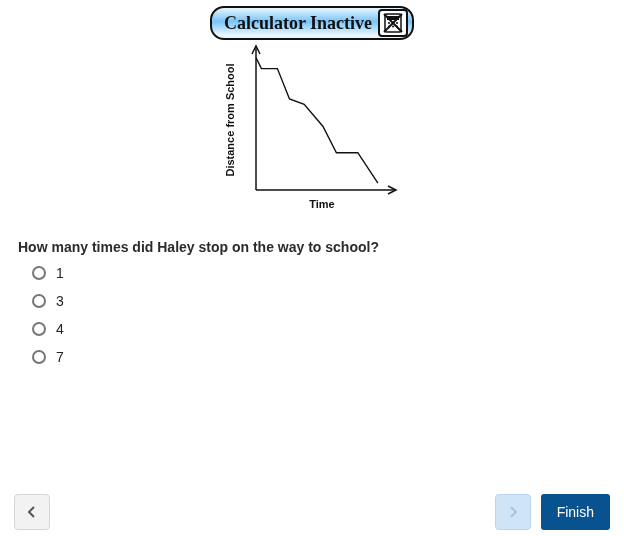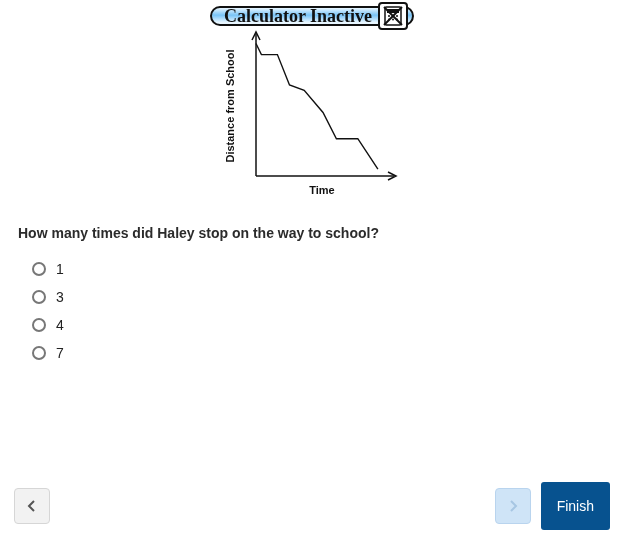--- a/index.html
+++ b/index.html
@@ -11,35 +11,35 @@
     font-size:14px; color:#222;
     position:relative;
   }
   .content { padding:4px 18px 0 18px; }
   .badge-wrap { text-align:center; padding-top:2px; }
   .badge {
     display:inline-flex; align-items:center;
     border:2px solid #111; border-radius:14px;
     background:linear-gradient(#e8f6ff,#79c4f7 45%,#e8f6ff 90%);
     padding:2px 4px 2px 12px;
-    height:20px;
+    height:34px;
   }
   .badge-text {
     font-family:"Brush Script MT","Segoe Script",cursive;
     font-size:18px; color:#111; margin-right:6px;
     font-weight:600;
   }
   .badge-icon {
     width:30px; height:28px; border:2px solid #111; border-radius:4px;
     display:flex; align-items:center; justify-content:center; background:#fff;
   }
   .prompt1 { font-weight:700; color:#2b2b2b; margin:26px 0 14px 0; font-size:14px; }
   .graph-wrap { text-align:center; }
   .graph { display:inline-block; }
-  .prompt2 { font-weight:700; color:#2b2b2b; margin:26px 0 14px 0; font-size:14px; }
+  .prompt2 { font-weight:700; color:#2b2b2b; margin:26px 0 4px 0; font-size:14px; }
   .options { margin-left:14px; }
   .opt {
     display:flex; align-items:center; gap:10px;
     padding:6px 0; cursor:pointer;
   }
   .radio {
     width:14px; height:14px; border:2px solid #777; border-radius:50%;
     background:#fff; flex:0 0 auto;
   }
   .opt-label { font-size:14px; color:#222; }
@@ -51,21 +51,21 @@
     width:36px; height:36px; border-radius:4px;
     border:1px solid #d6d6d6; background:#f2f2f2;
     display:flex; align-items:center; justify-content:center;
     cursor:pointer; color:#555;
   }
   .nav-btn.next {
     border:1px solid #b9d4ee; background:#cfe4f7; color:#a7c6e3;
     margin-left:auto; margin-right:10px;
   }
   .finish-btn {
-    height:48px; padding:0 16px; border:none; border-radius:3px;
+    height:36px; padding:0 16px; border:none; border-radius:3px;
     background:#07528f; color:#fff; font-size:14px; cursor:pointer;
   }
   svg { display:block; }
 </style>
 </head>
 <body>
 
 <div class="content">
   <div class="badge-wrap">
     <div class="badge">

